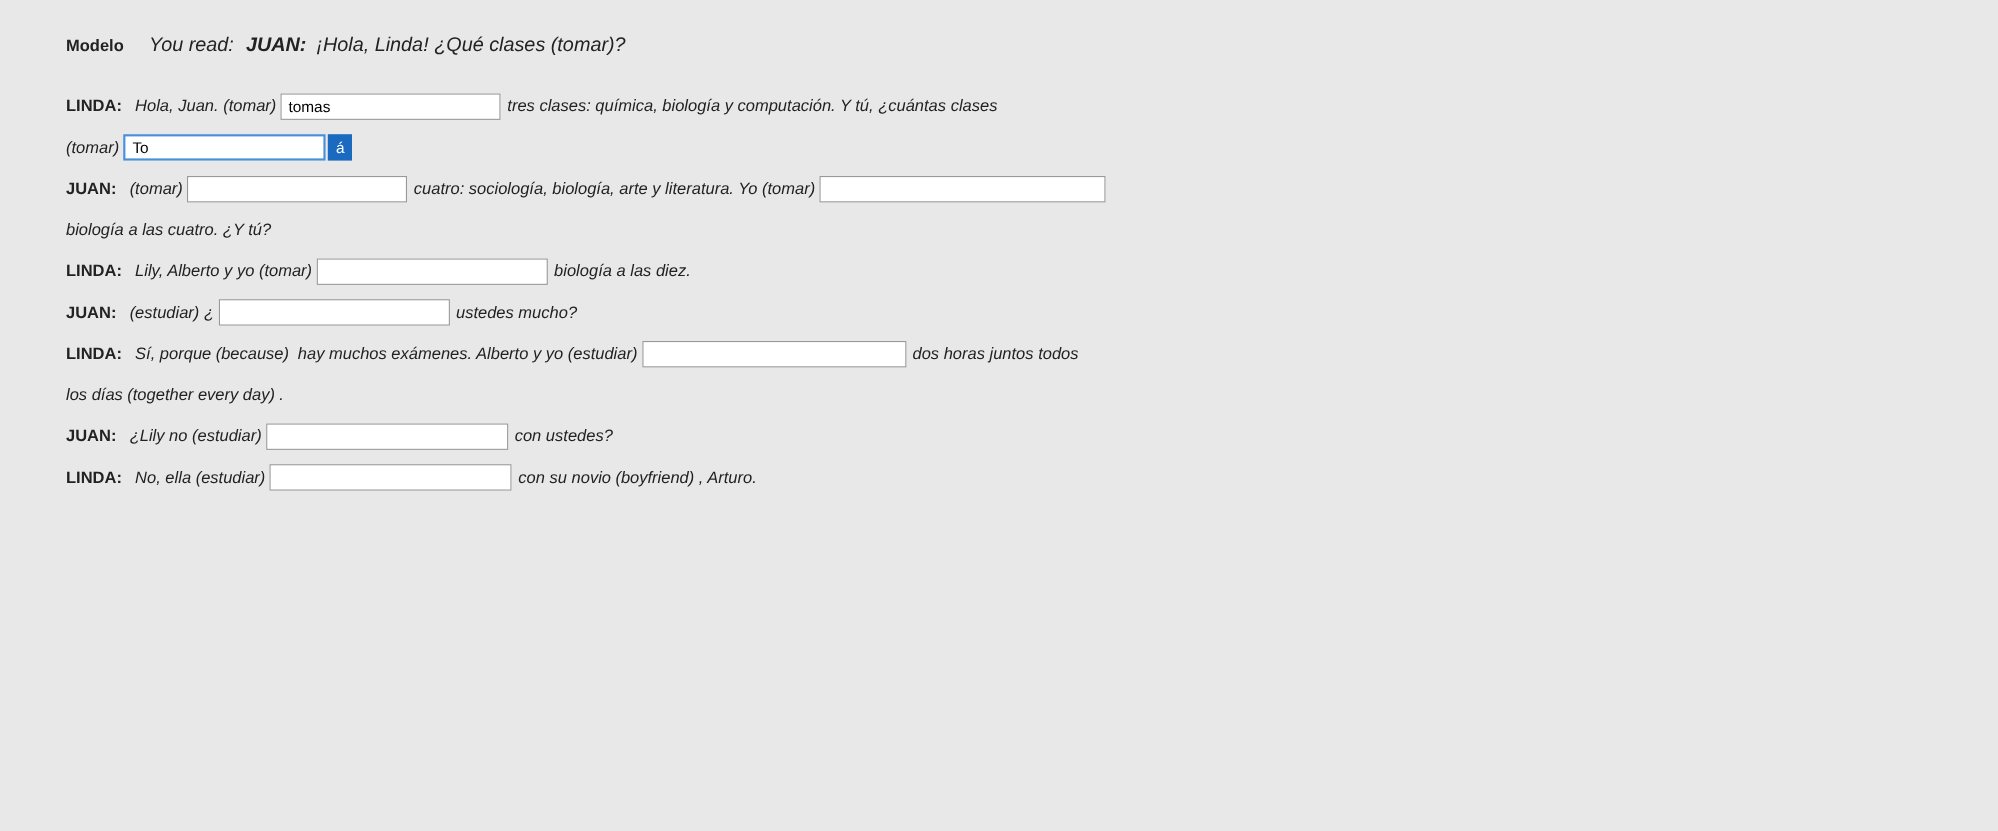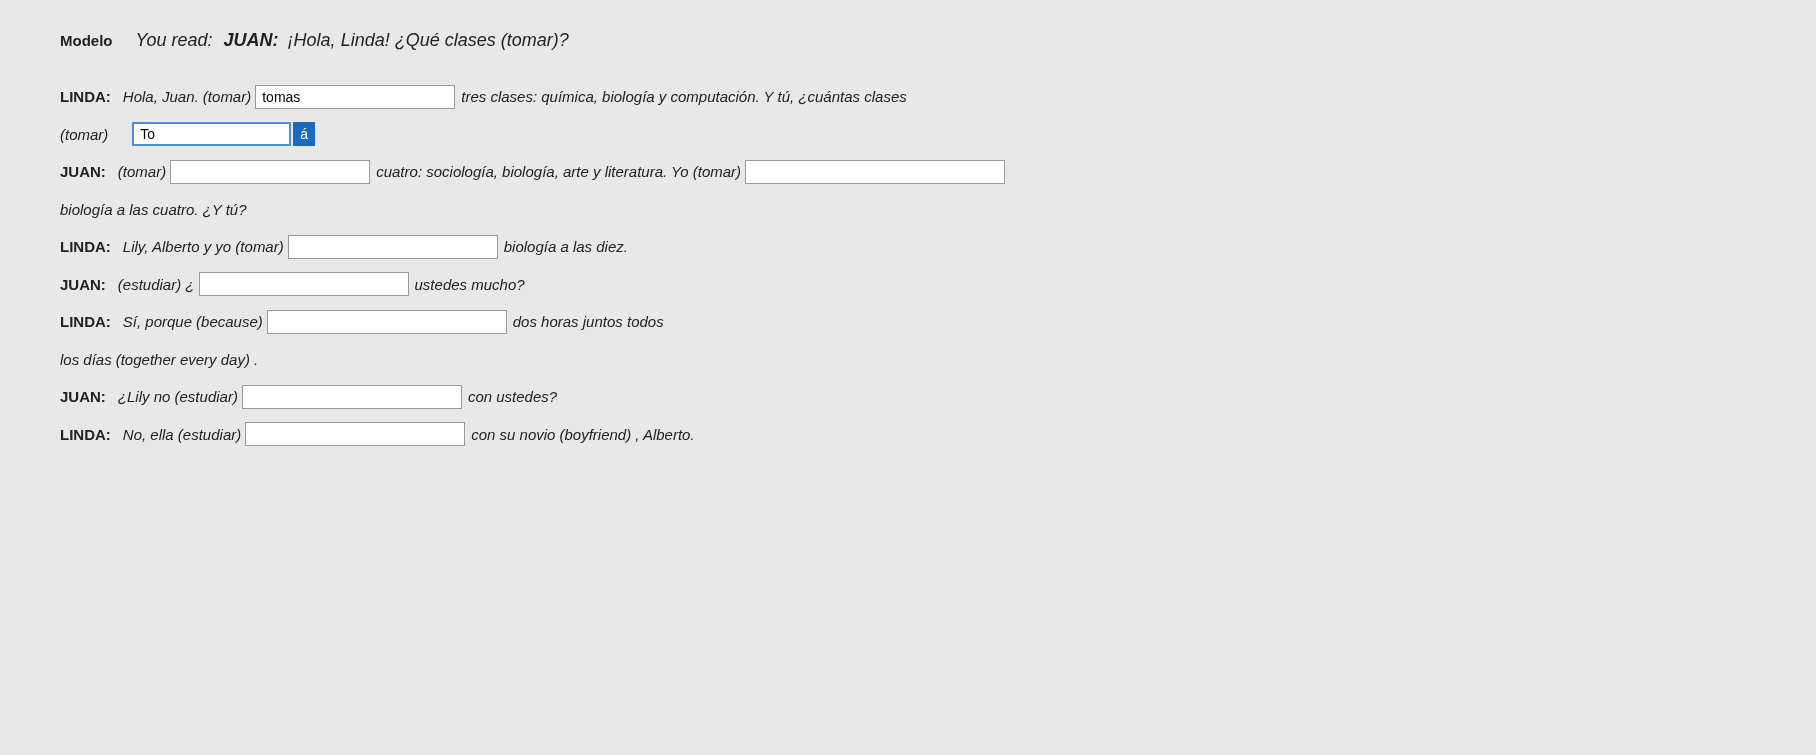--- a/index.html
+++ b/index.html
@@ -130,21 +130,21 @@
   <div class="exercise-line">
     <span class="speaker-label">LINDA:</span>
     <span class="text-segment">Hola, Juan. (tomar)</span>
     <input type="text" class="filled" value="tomas" style="width: 200px; margin-right: 6px;">
     <span class="text-segment">tres clases: química, biología y computación. Y tú, ¿cuántas clases</span>
   </div>
 
   <div class="exercise-line">
     <span class="text-segment">(tomar)</span>
     <div class="active-input-wrapper">
-      <input type="text" value="To" style="width: 159px; border: 2px solid rgb(74, 144, 217); margin-left: 20px;">
+      <input type="text" value="To" style="width: 184px; border: 2px solid rgb(74, 144, 217);">
       <button class="accent-btn">á</button>
     </div>
   </div>
 
   <div class="exercise-line">
     <span class="speaker-label">JUAN:</span>
     <span class="text-segment">(tomar)</span>
     <input type="text" class="medium" value="" style="width: 200px; margin-right: 6px;">
     <span class="text-segment">cuatro: sociología, biología, arte y literatura. Yo (tomar)</span>
     <input type="text" class="long" value="" style="width: 260px; margin-right: 6px;">
@@ -164,20 +164,21 @@
     <span class="speaker-label">JUAN:</span>
     <span class="text-segment">(estudiar) ¿</span>
     <input type="text" class="medium" value="" style="width: 210px; margin-right: 6px;">
     <span class="text-segment">ustedes mucho?</span>
   </div>
 
   <div class="exercise-line">
     <span class="speaker-label">LINDA:</span>
     <span class="text-segment">Sí, porque</span>
     <span class="text-segment italic-text">(because)</span>
+    <span class="text-segment" style="margin-left:4px;">hay muchos exámenes. Alberto y yo (estudiar)</span>
     <input type="text" class="long" value="" style="width: 240px; margin-right: 6px;">
     <span class="text-segment">dos horas juntos todos</span>
   </div>
   <div class="exercise-line">
     <span class="text-segment">los días</span>
     <span class="text-segment italic-text">(together every day)</span>
     <span class="text-segment">.</span>
   </div>
 
   <div class="exercise-line">
@@ -186,16 +187,16 @@
     <input type="text" class="medium" value="" style="width: 220px; margin-right: 6px;">
     <span class="text-segment">con ustedes?</span>
   </div>
 
   <div class="exercise-line">
     <span class="speaker-label">LINDA:</span>
     <span class="text-segment">No, ella (estudiar)</span>
     <input type="text" class="medium" value="" style="width: 220px; margin-right: 6px;">
     <span class="text-segment">con su novio</span>
     <span class="text-segment italic-text">(boyfriend)</span>
-    <span class="text-segment">, Alberto.</span>
+    <span class="text-segment">, Arturo.</span>
   </div>
 
 </div>
 
 </body></html>

